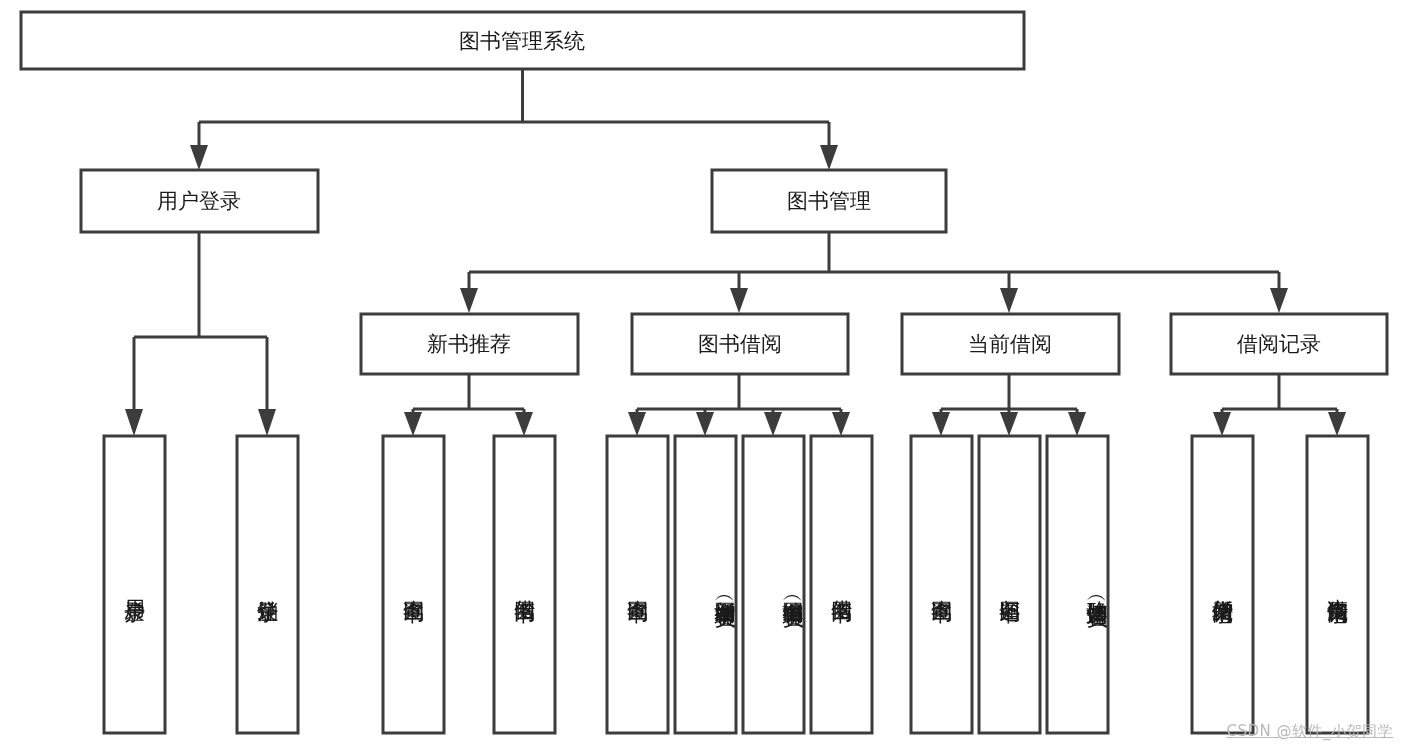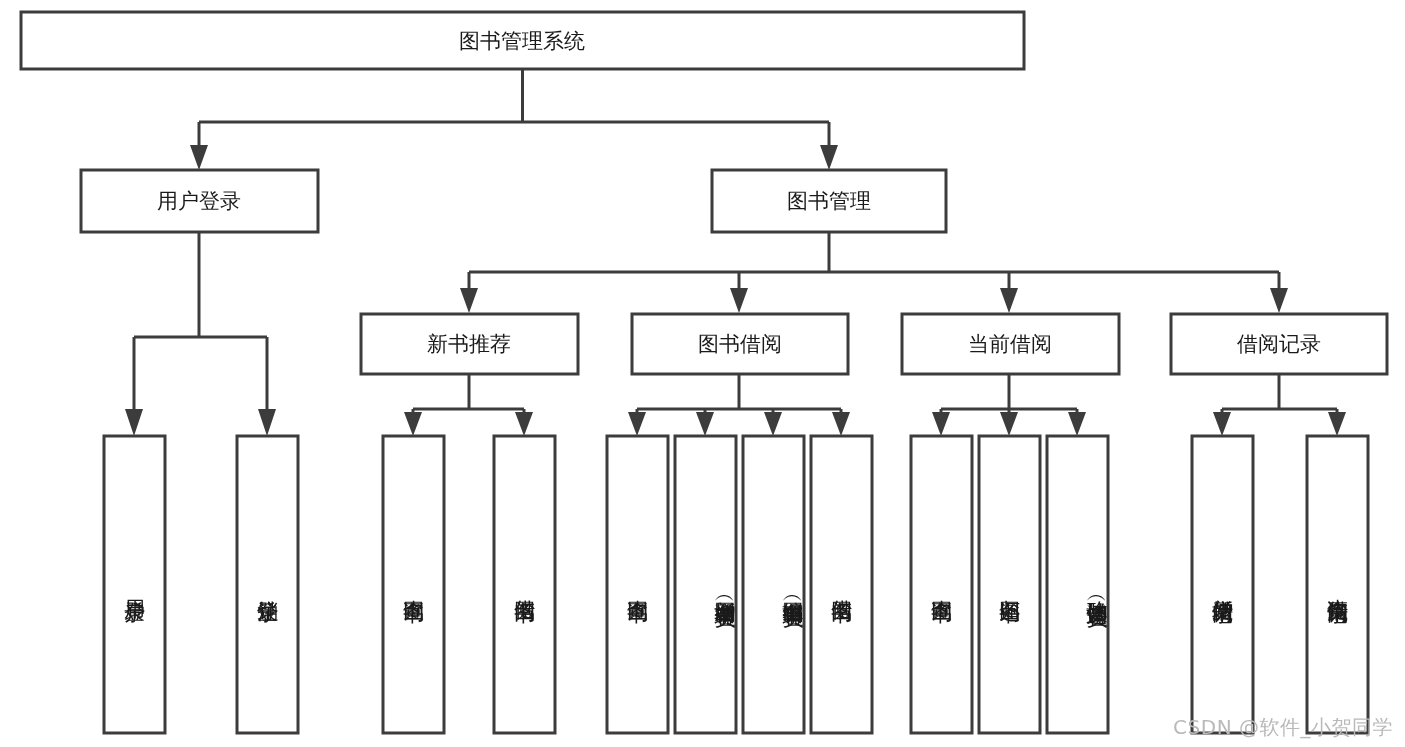--- a/index.html
+++ b/index.html
@@ -59,24 +59,25 @@
     letter-spacing: 1px;
     white-space: nowrap;
     text-align: center;
     pointer-events: none;
   }
   .watermark {
     position: absolute;
     right: 12px;
     bottom: 6px;
     font-family: "DejaVu Sans", "Liberation Sans", sans-serif;
-    font-size: 20px;
+    font-size: 15px;
     color: #b9b9b9;
     letter-spacing: 0.5px;
     white-space: nowrap;
+    text-decoration: underline;
   }
 </style>
 </head>
 <body>
 
 <div id="diagram-root">
 
   <svg id="tree-svg" viewBox="0 0 1405 747">
     <defs></defs>
 

